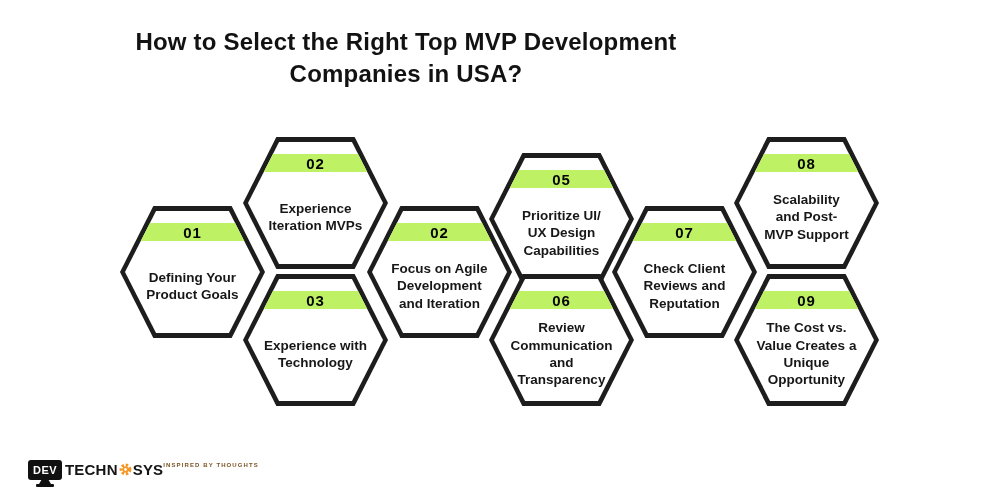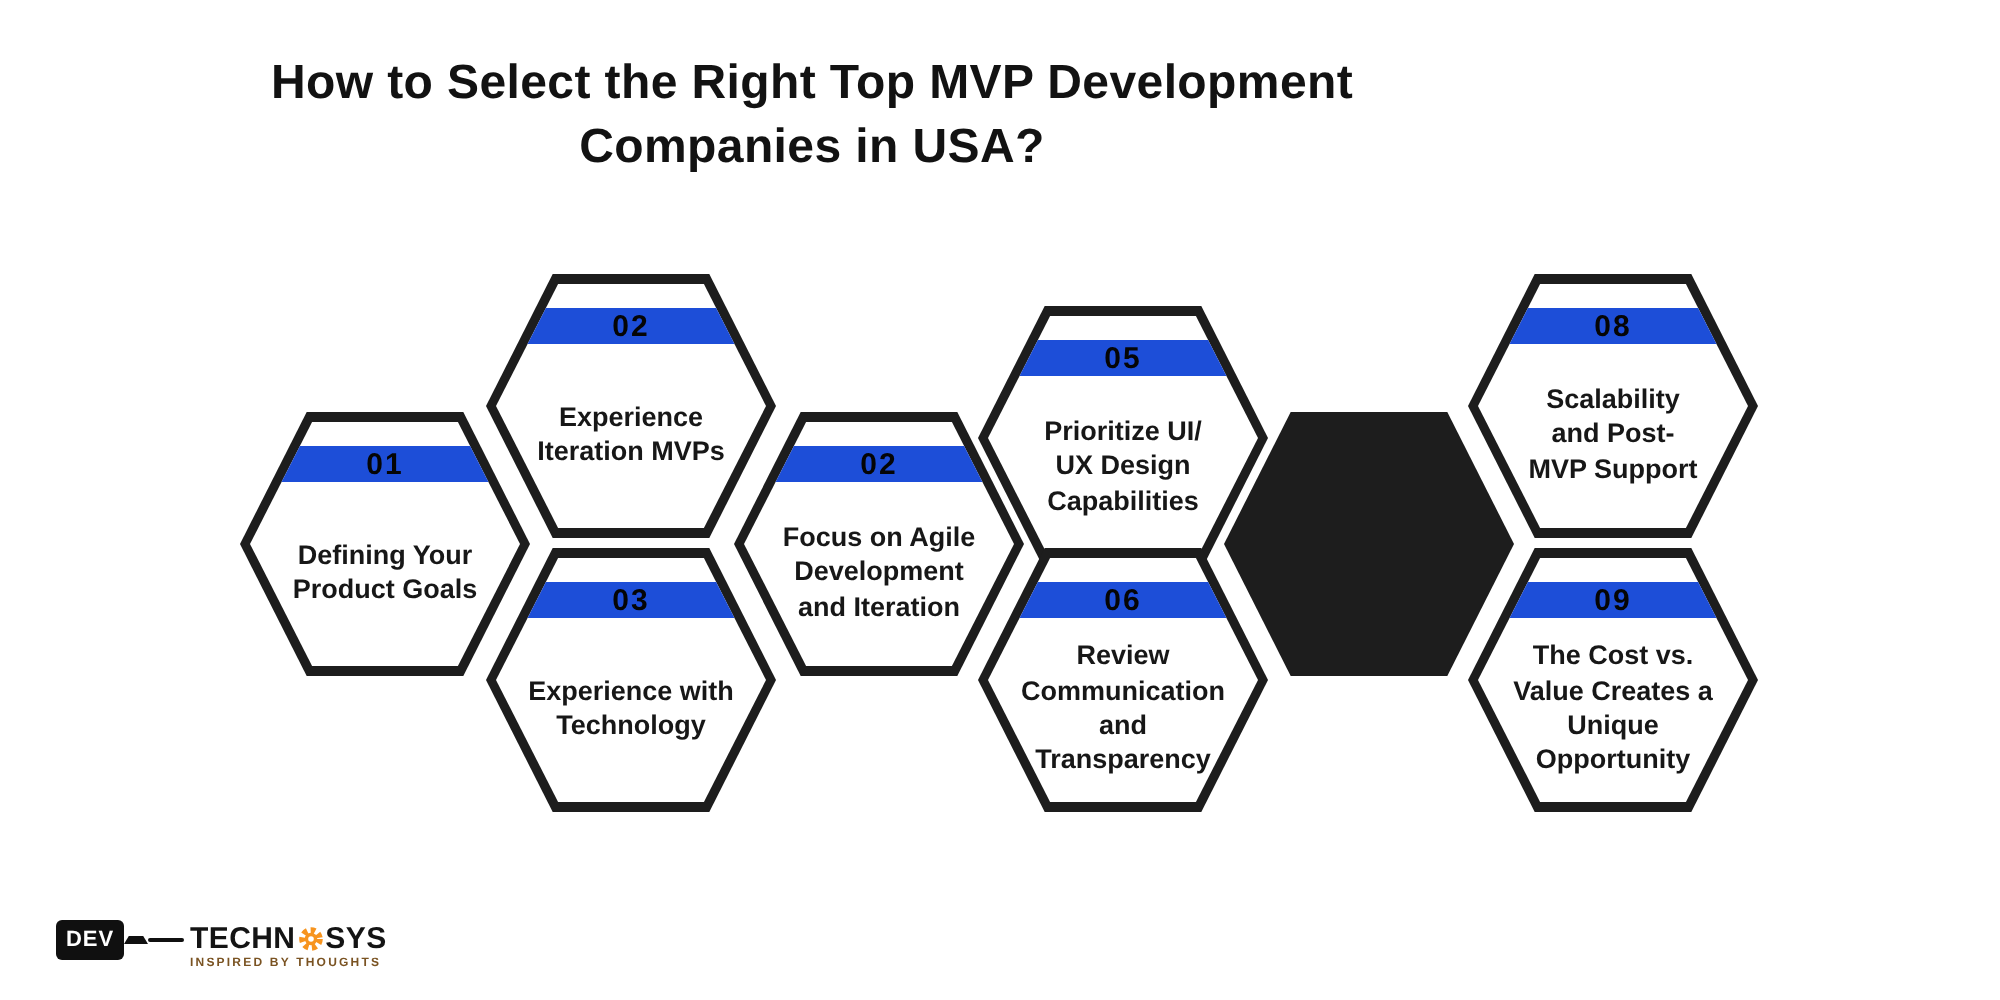--- a/index.html
+++ b/index.html
@@ -16,21 +16,21 @@
   .hex{position:absolute;width:145px;height:132px;}
   .hex-outer{
     position:absolute;inset:0;background:#1d1d1d;
     clip-path:polygon(23% 0,77% 0,100% 50%,77% 100%,23% 100%,0 50%);
   }
   .hex-inner{
     position:absolute;inset:5px;background:#ffffff;
     clip-path:polygon(23% 0,77% 0,100% 50%,77% 100%,23% 100%,0 50%);
   }
   .band{
-    position:absolute;left:-6px;right:-6px;top:12px;height:18px;background:#1d4ed8;
+    position:absolute;left:-6px;right:-6px;top:12px;height:18px;background:#bef264;
     display:flex;align-items:center;justify-content:center;
   }
   .band .num{
     font-size:15px;font-weight:700;color:#050505;letter-spacing:1px;line-height:1;
   }
   .hex-label{
     position:absolute;left:6%;right:6%;top:30px;bottom:2px;
     display:flex;align-items:center;justify-content:center;text-align:center;
     font-size:13.5px;font-weight:600;line-height:1.28;color:#171717;
     white-space:pre-line;
@@ -40,32 +40,32 @@
   .pos-2{left:243px;top:137px;}
   .pos-3{left:243px;top:274px;}
   .pos-4{left:367px;top:206px;}
   .pos-5{left:489px;top:153px;}
   .pos-6{left:489px;top:274px;}
   .pos-7{left:612px;top:206px;}
   .pos-8{left:734px;top:137px;}
   .pos-9{left:734px;top:274px;}
   
   .logo{position:absolute;left:28px;top:460px;display:flex;align-items:flex-start;}
-  .monitor{display:flex;align-items:center;margin-right:3px;}
+  .monitor{display:flex;flex-direction:column;align-items:center;margin-right:3px;}
   .monitor .screen{
     width:34px;height:20px;background:#101010;border-radius:3px;
     display:flex;align-items:center;justify-content:center;
   }
   .monitor .screen span{color:#ffffff;font-size:11px;font-weight:800;letter-spacing:.5px;line-height:1;}
   .monitor .neck{
     width:12px;height:4px;background:#101010;
     clip-path:polygon(20% 0,80% 0,100% 100%,0 100%);
   }
   .monitor .base{width:18px;height:2.5px;background:#101010;border-radius:1px;}
-  .brandcol{display:flex;flex-direction:column;}
+  .brandcol{display:flex;}
   .brand{display:flex;align-items:center;font-size:15px;font-weight:800;color:#141414;line-height:1;letter-spacing:.2px;margin-top:2px;}
   .brand svg{margin:0 1px;display:block;}
   .tagline{font-size:6px;letter-spacing:1.1px;color:#7a5322;font-weight:700;margin-top:2px;}
 </style>
 </head>
 <body>
 
 <div class="stage">
 
   <div class="title">How to Select the Right Top MVP Development
@@ -136,20 +136,28 @@
       </div>
       <div class="hex-label">Review
 Communication
 and
 Transparency</div>
     </div>
   </div>
 
   <div class="hex pos-7">
     <div class="hex-outer"></div>
+    <div class="hex-inner">
+      <div class="band">
+        <span class="num">07</span>
+      </div>
+      <div class="hex-label">Check Client
+Reviews and
+Reputation</div>
+    </div>
   </div>
 
   <div class="hex pos-8">
     <div class="hex-outer"></div>
     <div class="hex-inner">
       <div class="band">
         <span class="num">08</span>
       </div>
       <div class="hex-label">Scalability
 and Post-

